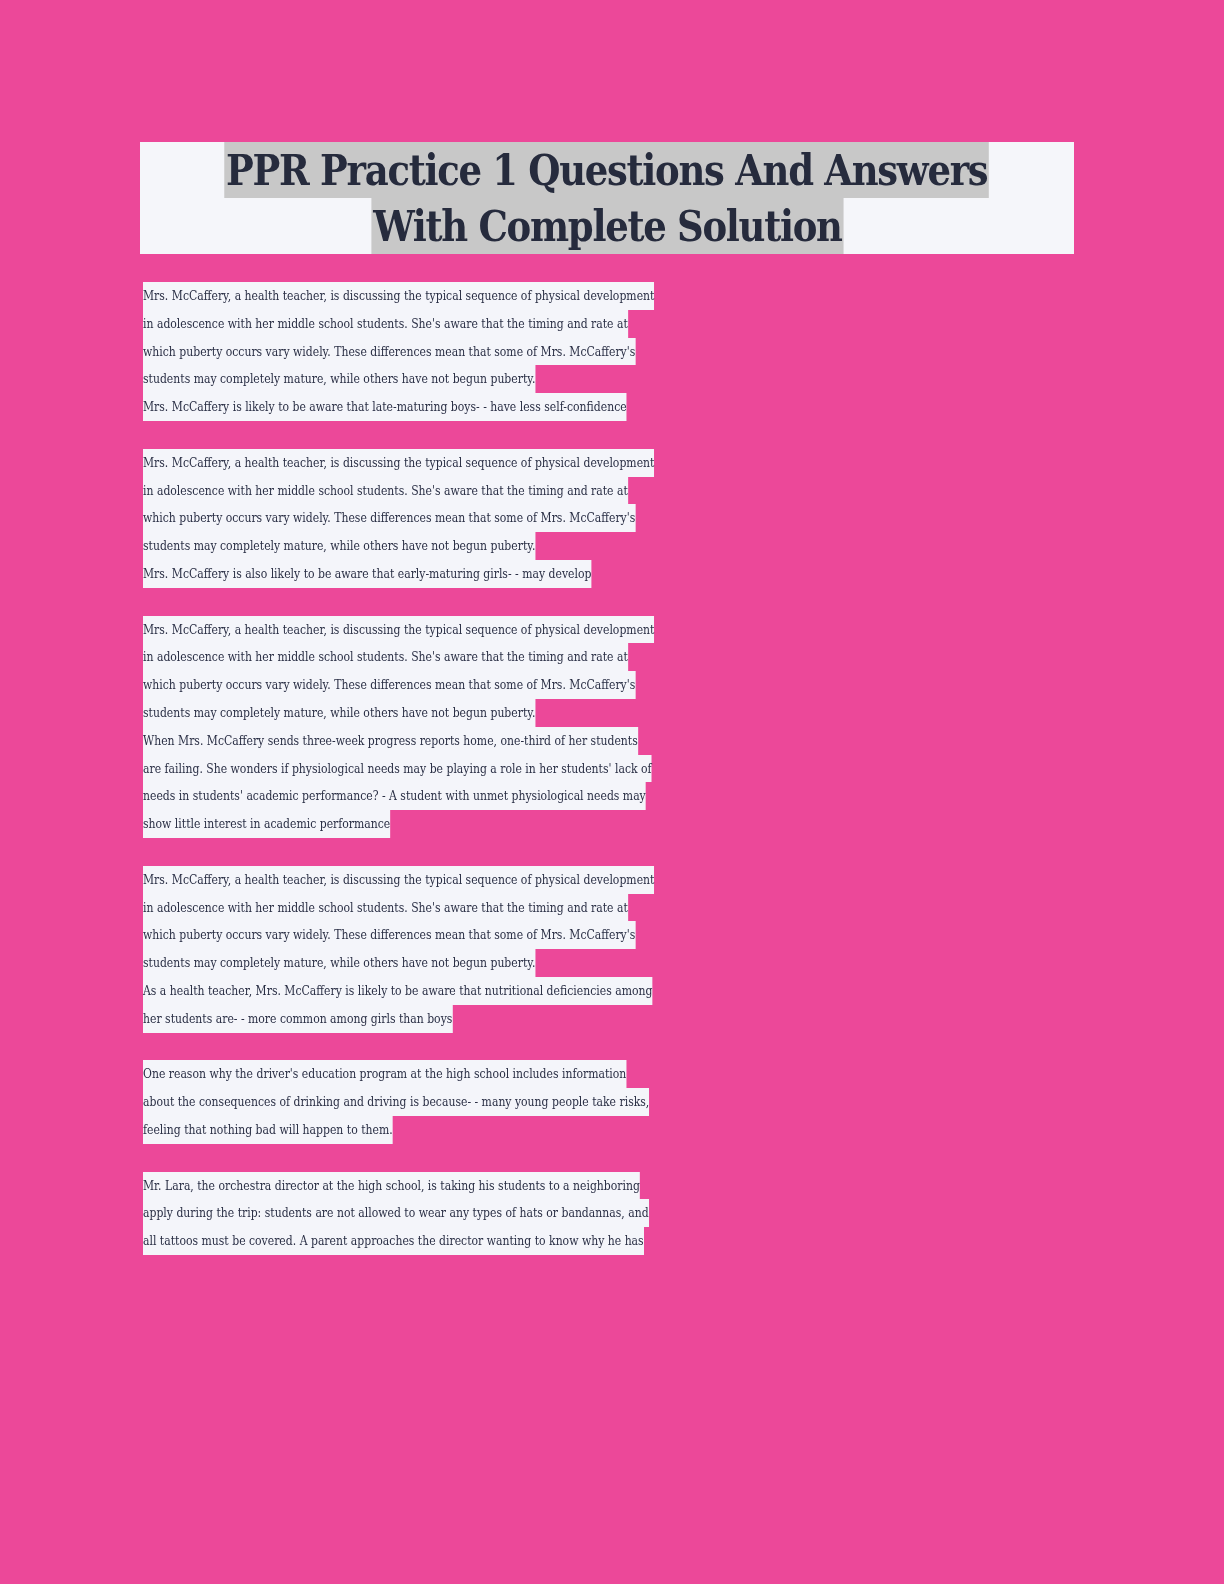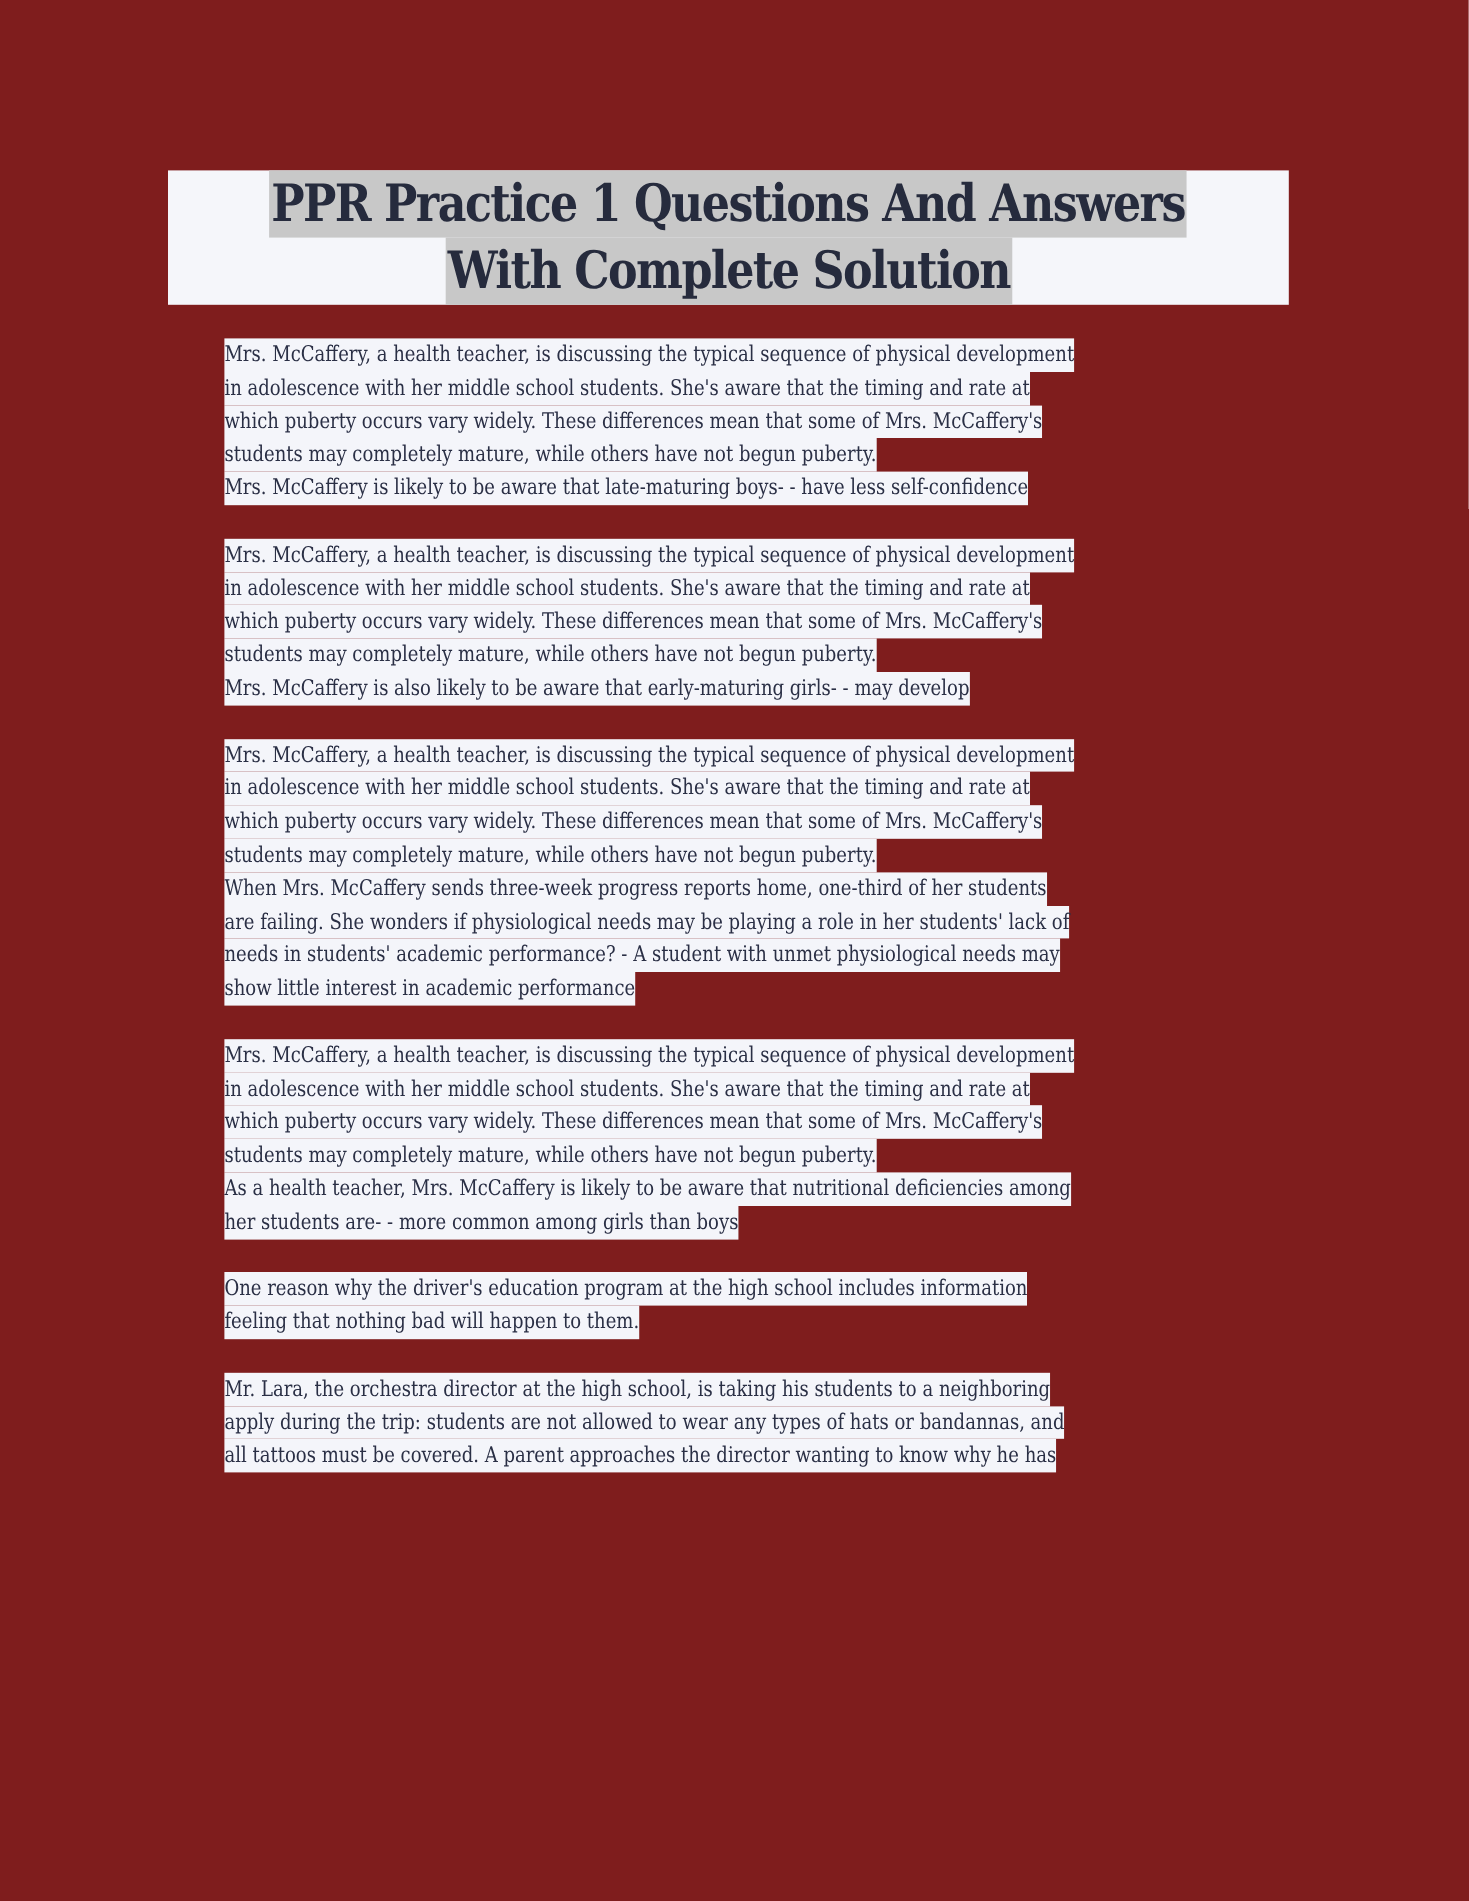--- a/index.html
+++ b/index.html
@@ -1,31 +1,31 @@
 <!DOCTYPE html>
 <html><head>
 <meta charset="utf-8">
 <style>
   html, body { margin: 0; padding: 0; background: #ffffff; }
   body { width: 1224px; height: 1584px; position: relative; overflow: hidden; }
-  .page { position: absolute; left: 0; top: 0; width: 1224px; height: 1584px; background: #7f1d1d; }
+  .page { position: absolute; left: 0; top: 0; width: 1224px; height: 1584px; background: #ec4899; }
   .title-block {
     position: absolute; left: 140px; top: 142px; width: 934px; height: 112px;
     background: #f5f6fa; text-align: center;
     font-family: "DejaVu Serif", serif; font-weight: bold; color: #262b3d;
   }
   .title-line {
     display: inline-block; background: #c8c8c8; font-size: 43px; line-height: 56px;
     letter-spacing: -1.5px; padding: 0 2px; white-space: nowrap;
     transform: scaleX(0.86); transform-origin: center;
   }
   .title-row { height: 56px; }
   .body-text {
     position: absolute; left: 143px; top: 282px; width: 940px;
-    font-family: "DejaVu Serif", serif; font-size: 18px; line-height: 27.8px; color: #2a2f45; margin-left: 44px;
+    font-family: "DejaVu Serif", serif; font-size: 13px; line-height: 27.8px; color: #2a2f45;
   }
   .qa { margin: 0 0 27.8px 0; }
   .line { display: block; white-space: nowrap; }
   .line span { background: #f4f5fa; display: inline-block; transform: scaleX(0.835); transform-origin: left center; }
 </style>
 </head>
 <body>
 
 <div class="page">
   <div class="title-block">
@@ -61,20 +61,21 @@
       <div class="qa">
         <div class="line"><span>Mrs. McCaffery, a health teacher, is discussing the typical sequence of physical development</span></div>
         <div class="line"><span>in adolescence with her middle school students. She's aware that the timing and rate at</span></div>
         <div class="line"><span>which puberty occurs vary widely. These differences mean that some of Mrs. McCaffery's</span></div>
         <div class="line"><span>students may completely mature, while others have not begun puberty.</span></div>
         <div class="line"><span>As a health teacher, Mrs. McCaffery is likely to be aware that nutritional deficiencies among</span></div>
         <div class="line"><span>her students are- - more common among girls than boys</span></div>
       </div>
       <div class="qa">
         <div class="line"><span>One reason why the driver's education program at the high school includes information</span></div>
+        <div class="line"><span>about the consequences of drinking and driving is because- - many young people take risks,</span></div>
         <div class="line"><span>feeling that nothing bad will happen to them.</span></div>
       </div>
       <div class="qa">
         <div class="line"><span>Mr. Lara, the orchestra director at the high school, is taking his students to a neighboring</span></div>
         <div class="line"><span>apply during the trip: students are not allowed to wear any types of hats or bandannas, and</span></div>
         <div class="line"><span>all tattoos must be covered. A parent approaches the director wanting to know why he has</span></div>
       </div>
     </div>
 </div>
 

